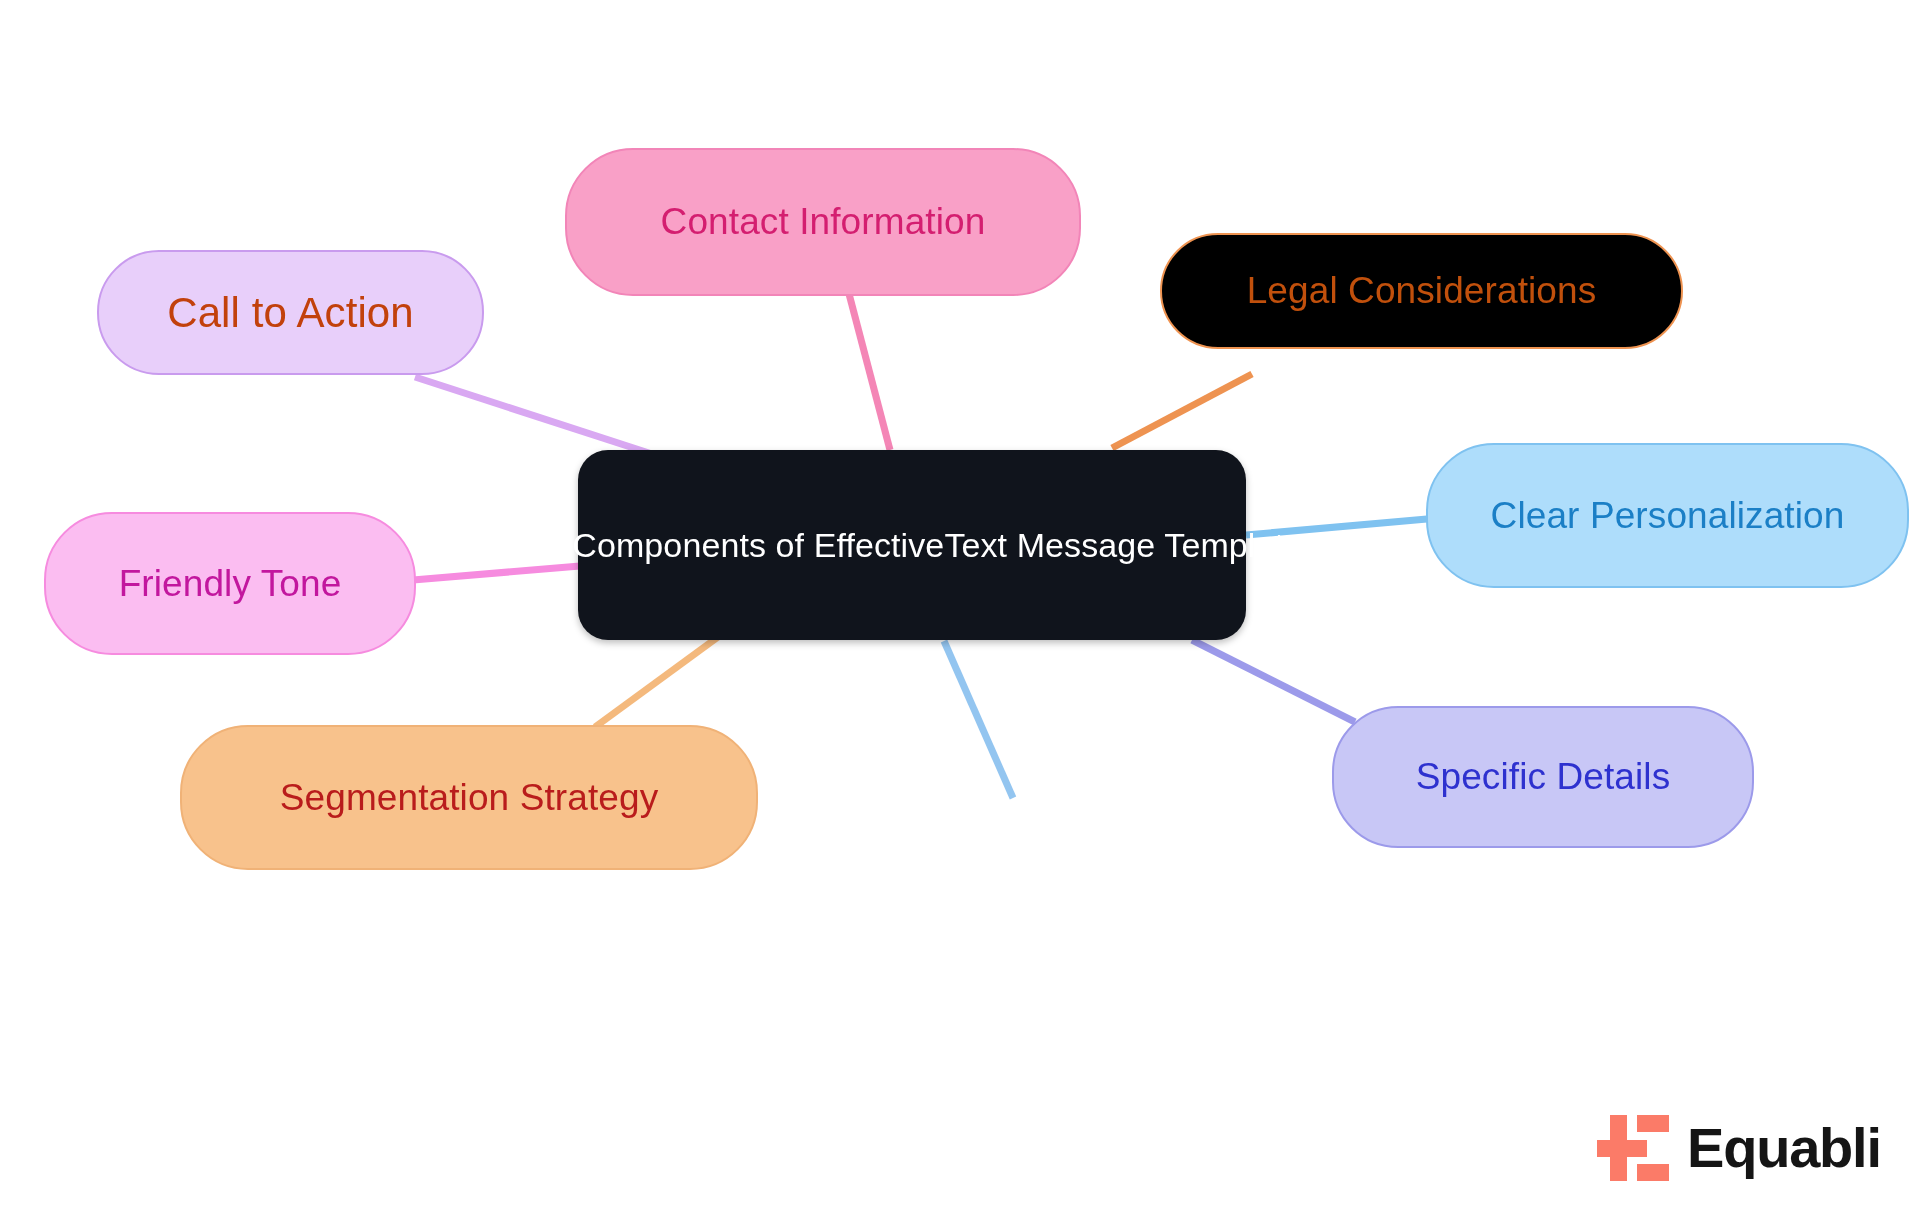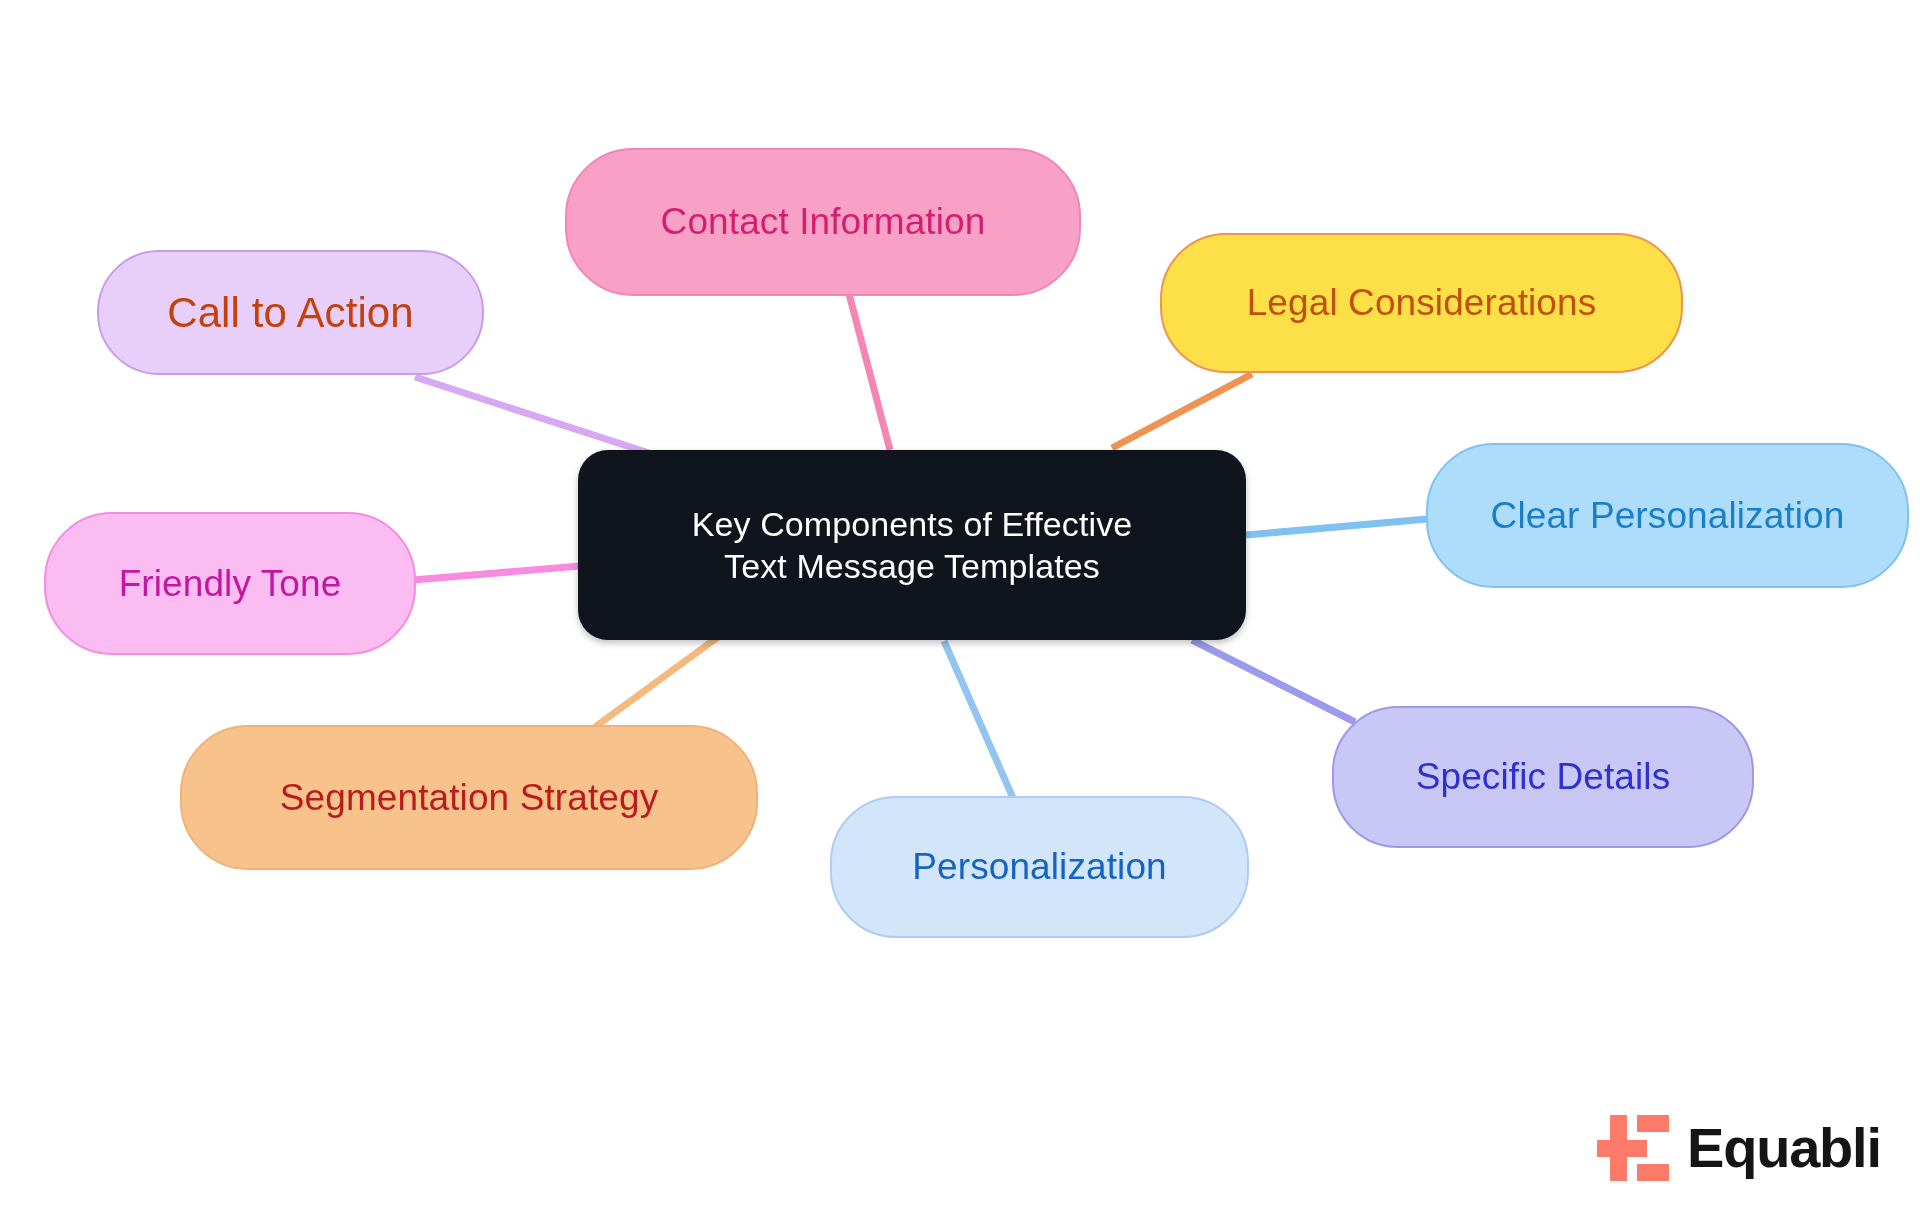--- a/index.html
+++ b/index.html
@@ -37,21 +37,21 @@
     border-style: solid;
     border-width: 2px;
     z-index: 5;
     white-space: nowrap;
     letter-spacing: 0.1px;
   }
   .node.central {
     z-index: 9;
     border-width: 0;
     box-shadow: 0 3px 7px rgba(0,0,0,0.26);
-    flex-direction: column;
+    flex-direction: row;
     line-height: 1.24;
   }
   .node .label {
     display: block;
     pointer-events: none;
   }
   #logo {
     position: absolute;
     display: flex;
     align-items: center;
@@ -103,31 +103,28 @@
     <span class="label">Key Components of Effective</span>
     <span class="label">Text Message Templates</span>
   </div>
 
   <div class="node" style="left: 97px; top: 250px; width: 387px; height: 125px; border-radius: 62px; background: rgb(232, 207, 250); border-color: rgb(201, 155, 238); color: #c2410c; font-size: 42px;">
       <span class="label">Call to Action</span>
     </div>
     <div class="node" style="left: 565px; top: 140px; width: 516px; height: 148px; border-radius: 68px; background: rgb(249, 160, 199); border-color: rgb(242, 133, 184); color: rgb(212, 30, 112); font-size: 37px; margin-top: 8px;">
       <span class="label">Contact Information</span>
     </div>
-    <div class="node" style="left: 1160px; top: 233px; width: 523px; height: 140px; border-radius: 66px; background: #fde047; border-color: rgb(238, 147, 81); color: rgb(193, 80, 12); font-size: 37px;">
+    <div class="node" style="left: 1160px; top: 233px; width: 523px; height: 116px; border-radius: 66px; background: #000000; border-color: rgb(238, 147, 81); color: rgb(193, 80, 12); font-size: 37px;">
       <span class="label">Legal Considerations</span>
     </div>
     <div class="node" style="left: 1426px; top: 443px; width: 483px; height: 145px; border-radius: 68px; background: rgb(174, 221, 251); border-color: rgb(127, 194, 240); color: rgb(27, 127, 198); font-size: 37px;">
       <span class="label">Clear Personalization</span>
     </div>
     <div class="node" style="left: 1332px; top: 706px; width: 422px; height: 142px; border-radius: 66px; background: rgb(200, 199, 246); border-color: rgb(156, 154, 234); color: rgb(46, 49, 207); font-size: 37px;">
       <span class="label">Specific Details</span>
-    </div>
-    <div class="node" style="left: 830px; top: 796px; width: 419px; height: 142px; border-radius: 66px; background: rgb(211, 229, 251); border-color: rgb(170, 205, 243); color: rgb(21, 101, 192); font-size: 37px;">
-      <span class="label">Personalization</span>
     </div>
     <div class="node" style="left: 180px; top: 725px; width: 578px; height: 145px; border-radius: 68px; background: rgb(248, 194, 140); border-color: rgb(240, 178, 119); color: #b91c1c; font-size: 37px;">
       <span class="label">Segmentation Strategy</span>
     </div>
     <div class="node" style="left: 44px; top: 512px; width: 372px; height: 143px; border-radius: 68px; background: rgb(251, 189, 241); border-color: rgb(246, 139, 223); color: rgb(194, 23, 158); font-size: 37px;">
       <span class="label">Friendly Tone</span>
     </div>
     <div id="logo" style="left: 1597px; top: 1115px;">
     <span class="mark">
       <i class="pv" style="background: rgb(251, 123, 104);"></i>

